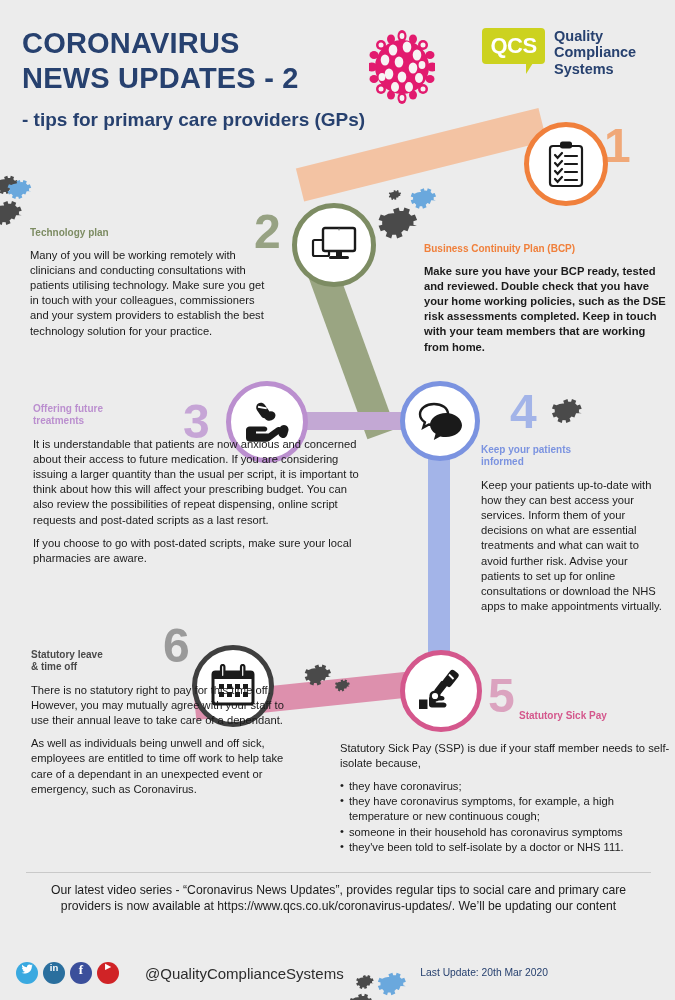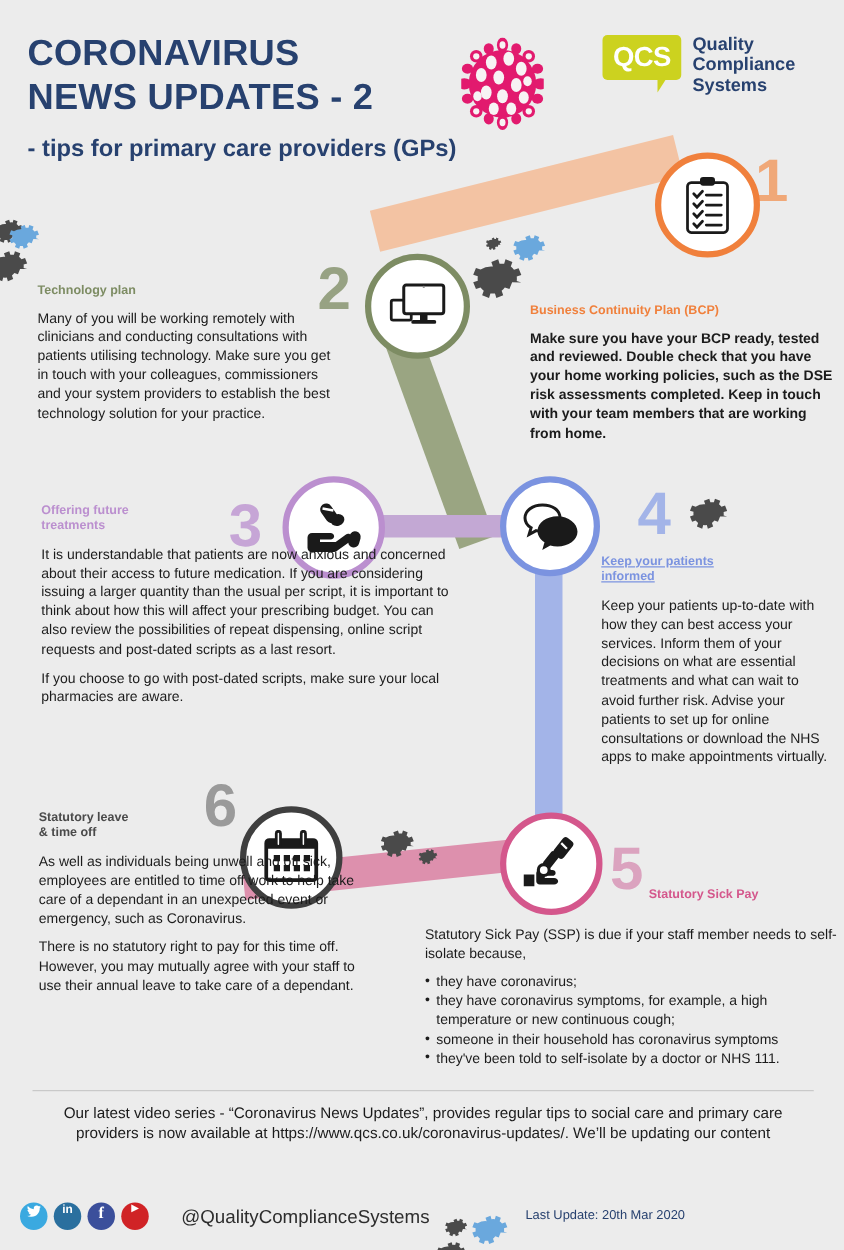--- a/index.html
+++ b/index.html
@@ -289,21 +289,21 @@
   <div class="stepnum" style="left:510px;top:388px;color:#a3b4e8;">4</div>
   <div class="node" style="left:400px;top:381px;width:80px;height:80px;border:5px solid #7b93e0;">
     <span>
       <svg width="48" height="40" viewBox="0 0 48 40">
         <path d="M18 3C10 3 4 7.6 4 13.3c0 3.2 1.9 6 4.9 7.9l-1.6 5.4 5.6-3.1c1.6.4 3.3.6 5.1.6 8 0 14-4.6 14-10.8S26 3 18 3z" fill="#fff" stroke="#1a1a1a" stroke-width="2.4"></path>
         <path d="M30 12c-8.8 0-16 5.3-16 11.8 0 3.6 2.2 6.8 5.6 9l-1.8 6.2 6.4-3.6c1.8.5 3.8.7 5.8.7 8.8 0 16-5.3 16-11.8S38.8 12 30 12z" fill="#1a1a1a"></path>
       </svg>
     </span>
   </div>
   <div class="block" style="left:481px;top:444px;width:186px;">
-    <div class="sec-head" style="color:#7b93e0;text-decoration:underline;">
+    <div class="sec-head" style="color:#7b93e0;">
       <span>Keep your patients</span><br>
       <span>informed</span>
     </div>
     <div class="sec-body" style="margin-top:10px;">
       <p>Keep your patients up-to-date with how they can best access your services. Inform them of your decisions on what are essential treatments and what can wait to avoid further risk. Advise your patients to set up for online consultations or download the NHS apps to make appointments virtually.</p>
     </div>
   </div>
 
   <div class="stepnum" style="left:488px;top:672px;color:#dba3bf;">5</div>
   <div class="node" style="left:400px;top:650px;width:82px;height:82px;border:5px solid #d4578c;">
@@ -356,22 +356,22 @@
         </g>
       </svg>
     </span>
   </div>
   <div class="block" style="left:31px;top:649px;width:270px;">
     <div class="sec-head" style="color:#4a4a4a;width:135px;">
       <span>Statutory leave</span><br>
       <span>&amp; time off</span>
     </div>
     <div class="sec-body" style="margin-top:10px;">
+      <p>There is no statutory right to pay for this time off. However, you may mutually agree with your staff to use their annual leave to take care of a dependant.</p>
       <p>As well as individuals being unwell and off sick, employees are entitled to time off work to help take care of a dependant in an unexpected event or emergency, such as Coronavirus.</p>
-      <p>There is no statutory right to pay for this time off. However, you may mutually agree with your staff to use their annual leave to take care of a dependant.</p>
     </div>
   </div>
 
   <div class="footer-rule"></div>
   <div class="footer-note">
     <div>Our latest video series - “Coronavirus News Updates”, provides regular tips to social care and primary care</div>
     <div>providers is now available at https://www.qcs.co.uk/coronavirus-updates/. We’ll be updating our content</div>
   </div>
 
   <div class="social-row">

